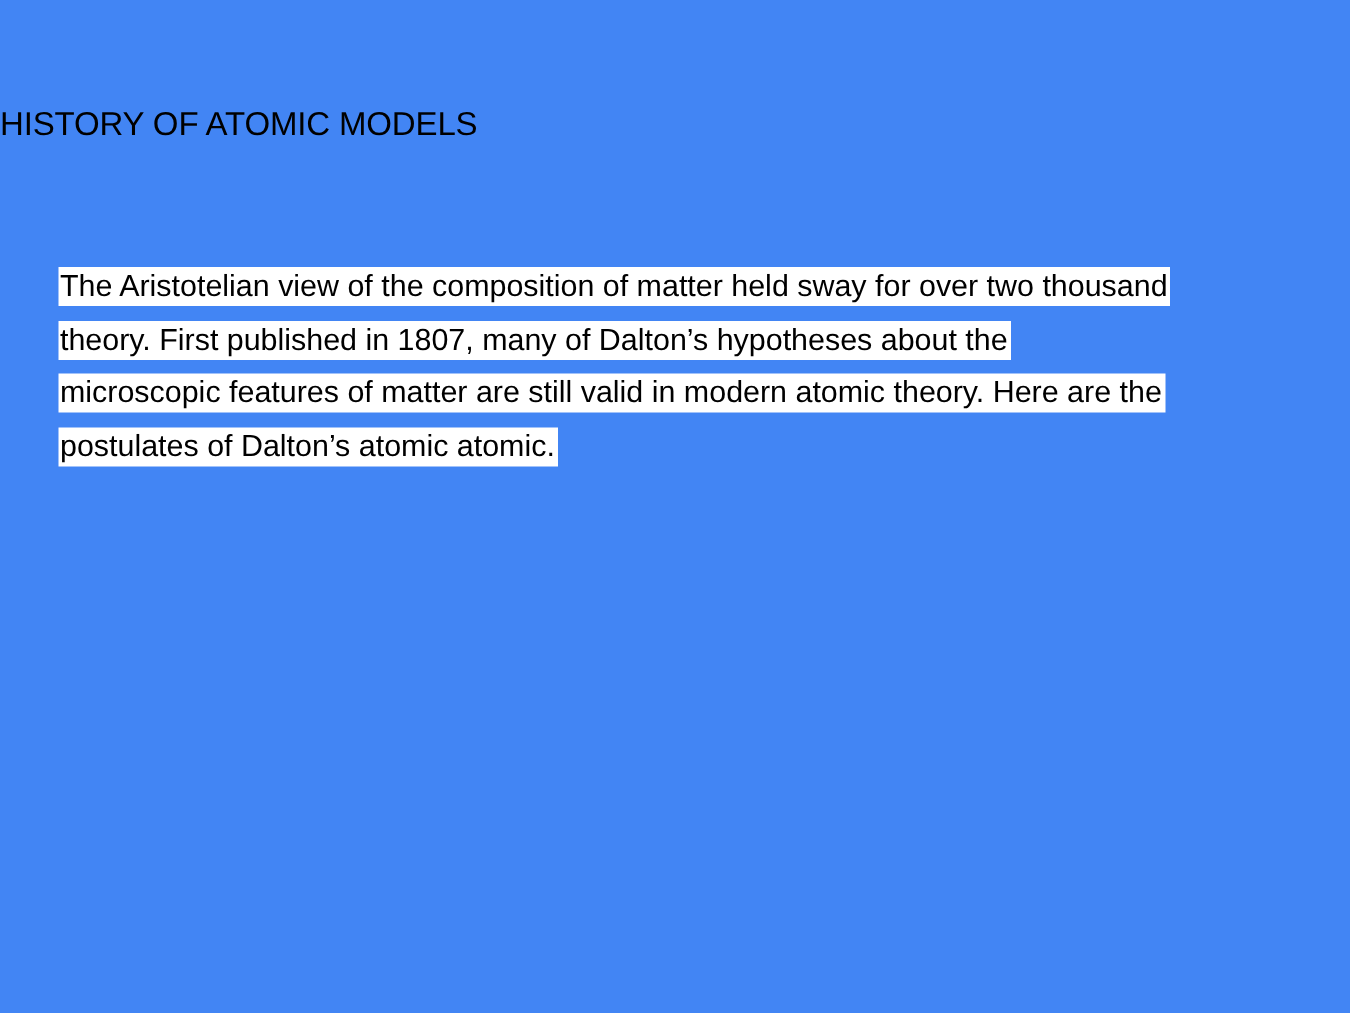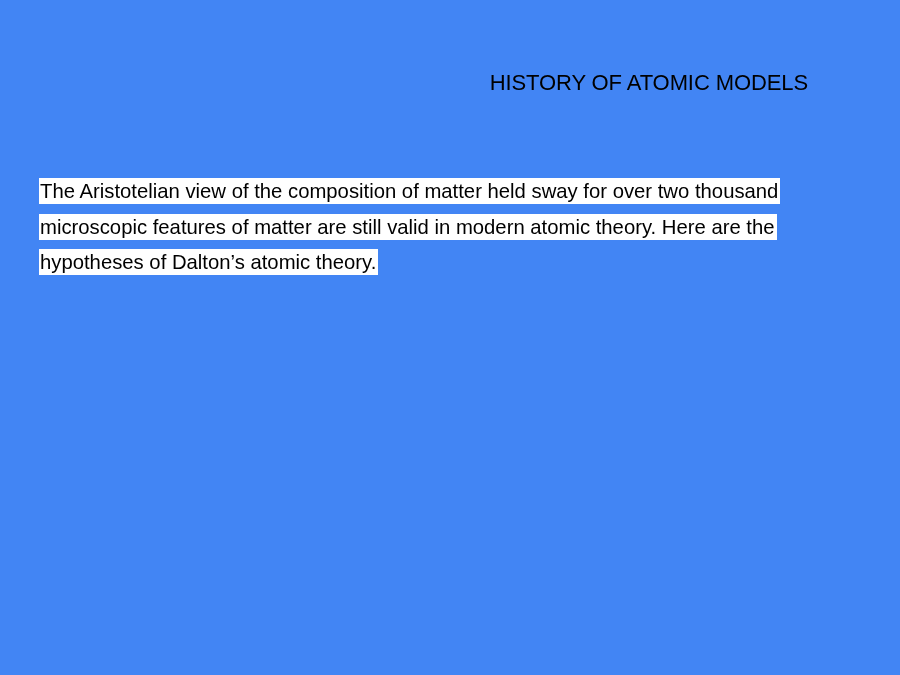--- a/index.html
+++ b/index.html
@@ -9,24 +9,24 @@
     body {
       width: 900px;
       height: 675px;
       background: #4285f4;
       position: relative;
       overflow: hidden;
       font-family: "Liberation Sans", sans-serif;
     }
     .slide-title {
       position: absolute;
-      left: 16px;
+      left: 0;
       top: 69px;
       width: 792px;
-      text-align: right;
+      text-align: left;
       font-size: 22px;
       color: #000000;
       line-height: 28px;
       letter-spacing: -0.1px;
     }
     .body-text {
       position: absolute;
       left: 39px;
       top: 178px;
       width: 840px;
@@ -47,15 +47,16 @@
       height: 26px;
     }
   </style>
 </head>
 <body>
 
 <div class="slide-title">HISTORY OF ATOMIC MODELS</div>
 
 <div class="body-text">
   <div class="line"><span>The Aristotelian view of the composition of matter held sway for over two thousand </span></div>
+  <div class="line"><span>theory. First published in 1807, many of Dalton’s hypotheses about the </span></div>
   <div class="line"><span>microscopic features of matter are still valid in modern atomic theory. Here are the </span></div>
-  <div class="line"><span>hypotheses of Dalton’s atomic theory.</span></div>
+  <div class="line"><span>postulates of Dalton’s atomic atomic.</span></div>
 </div>
 
 </body></html>

